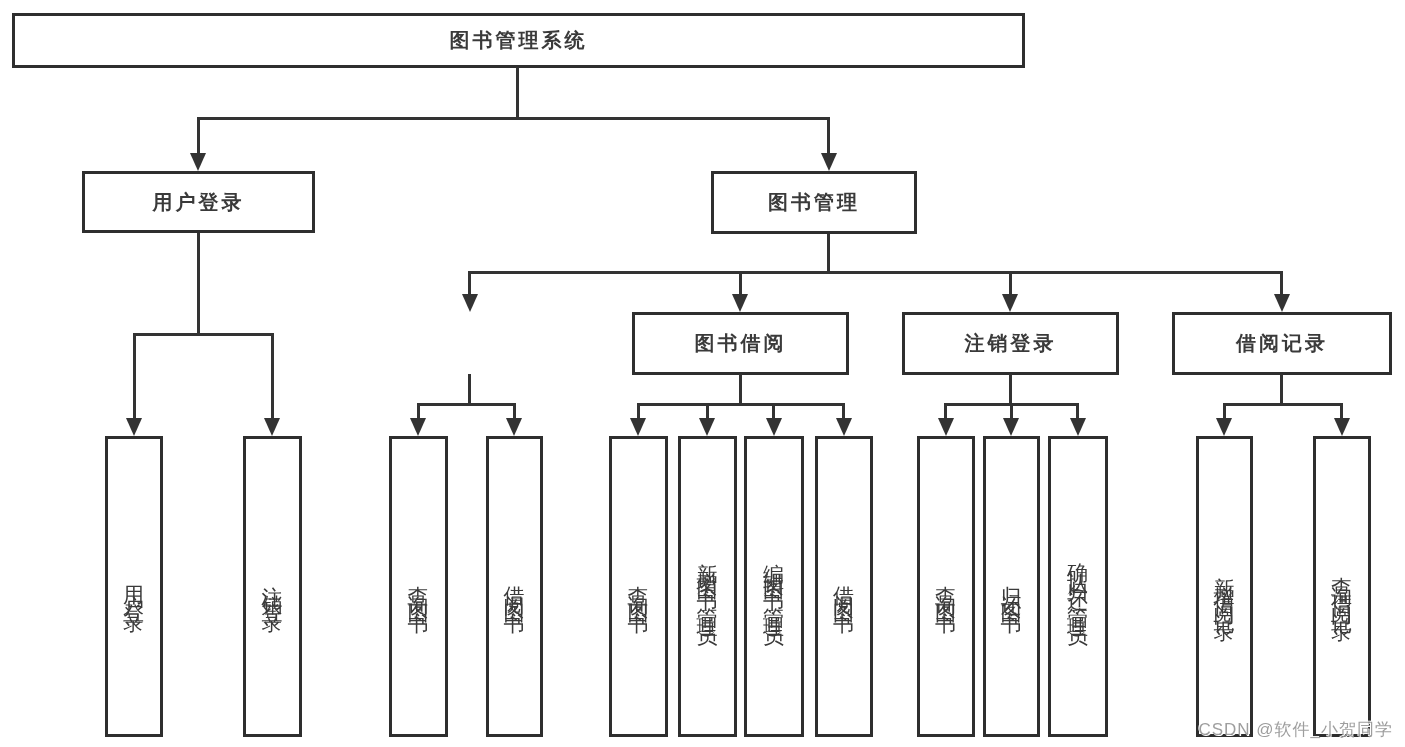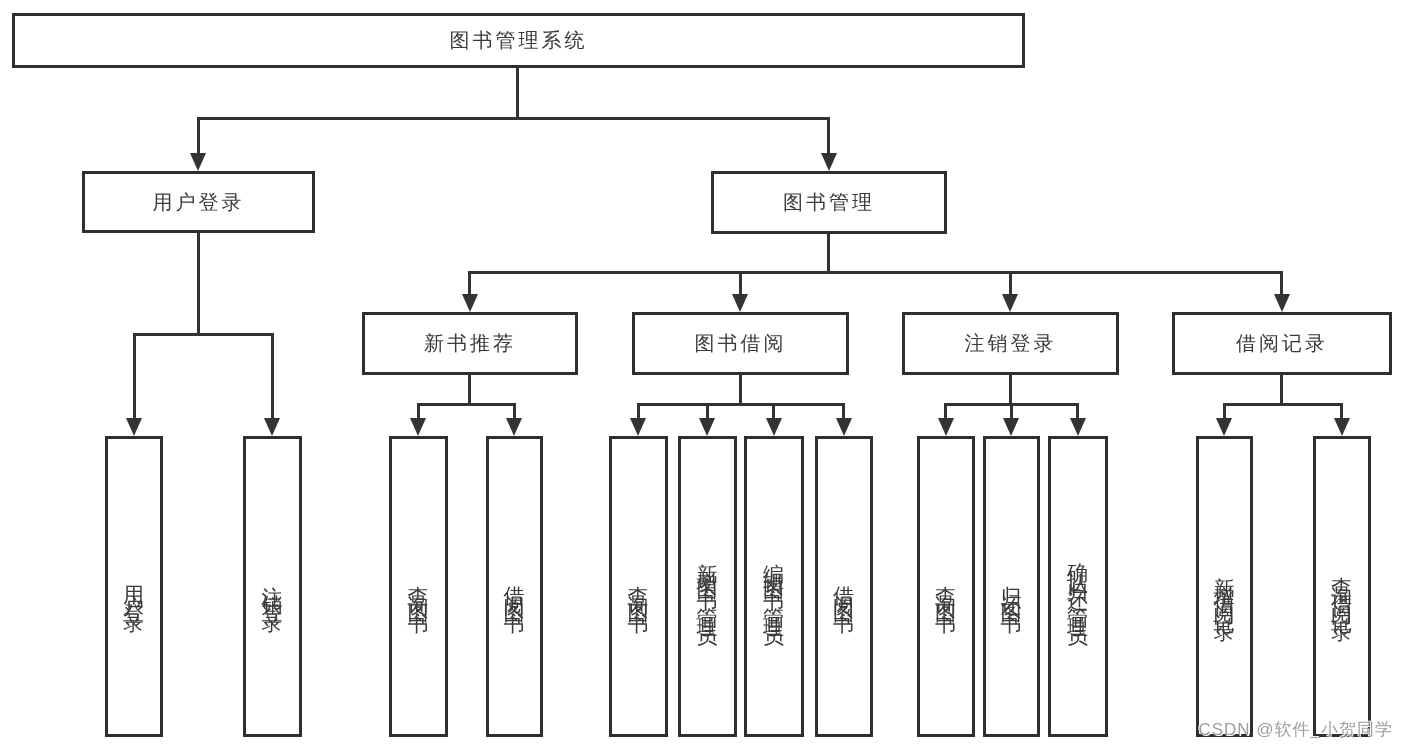--- a/index.html
+++ b/index.html
@@ -11,21 +11,21 @@
     overflow:hidden;
   }
   .node{
     position:absolute;
     box-sizing:border-box;
     background:var(--box-bg,#ffffff);
     border:3px solid var(--box-border,#2e2e2e);
     display:flex;align-items:center;justify-content:center;
     color:var(--text,#3a3a3a);
   }
-  .node.h{font-size:20px;letter-spacing:3px;font-weight:400;}
+  .node.h{font-size:20px;letter-spacing:3px;font-weight:700;}
   .node.v{
     writing-mode:vertical-rl;
     text-orientation:mixed;
     font-size:21px;
     letter-spacing:9px;
     line-height:1;
   }
   .line{position:absolute;background:var(--line,#333333);}
   .arrow{
     position:absolute;width:0;height:0;
@@ -43,23 +43,22 @@
   }
 </style>
 </head>
 <body>
 
 <div class="canvas">
 
   <div class="node h" style="left:12px;top:13px;width:1013px;height:55px">图书管理系统</div>
 
   <div class="node h" style="left:82px;top:171px;width:233px;height:62px">用户登录</div>
-  <div class="node h" style="left:711px;top:171px;width:236px;height:63px">图书管理</div>
+  <div class="node h" style="left:711px;top:171px;width:206px;height:63px">图书管理</div>
 
-  <div class="node h" style="left:362px;top:312px;width:216px;height:63px">新书推荐</div>
   <div class="node h" style="left:632px;top:312px;width:217px;height:63px">图书借阅</div>
   <div class="node h" style="left:902px;top:312px;width:217px;height:63px">注销登录</div>
   <div class="node h" style="left:1172px;top:312px;width:220px;height:63px">借阅记录</div>
 
   <div class="node v" style="left:105px;top:436px;width:58px;height:301px">用户登录</div>
   <div class="node v" style="left:243px;top:436px;width:59px;height:301px">注销登录</div>
 
   <div class="node v" style="left:389px;top:436px;width:59px;height:301px">查询图书</div>
   <div class="node v" style="left:486px;top:436px;width:57px;height:301px">借阅图书</div>
 

